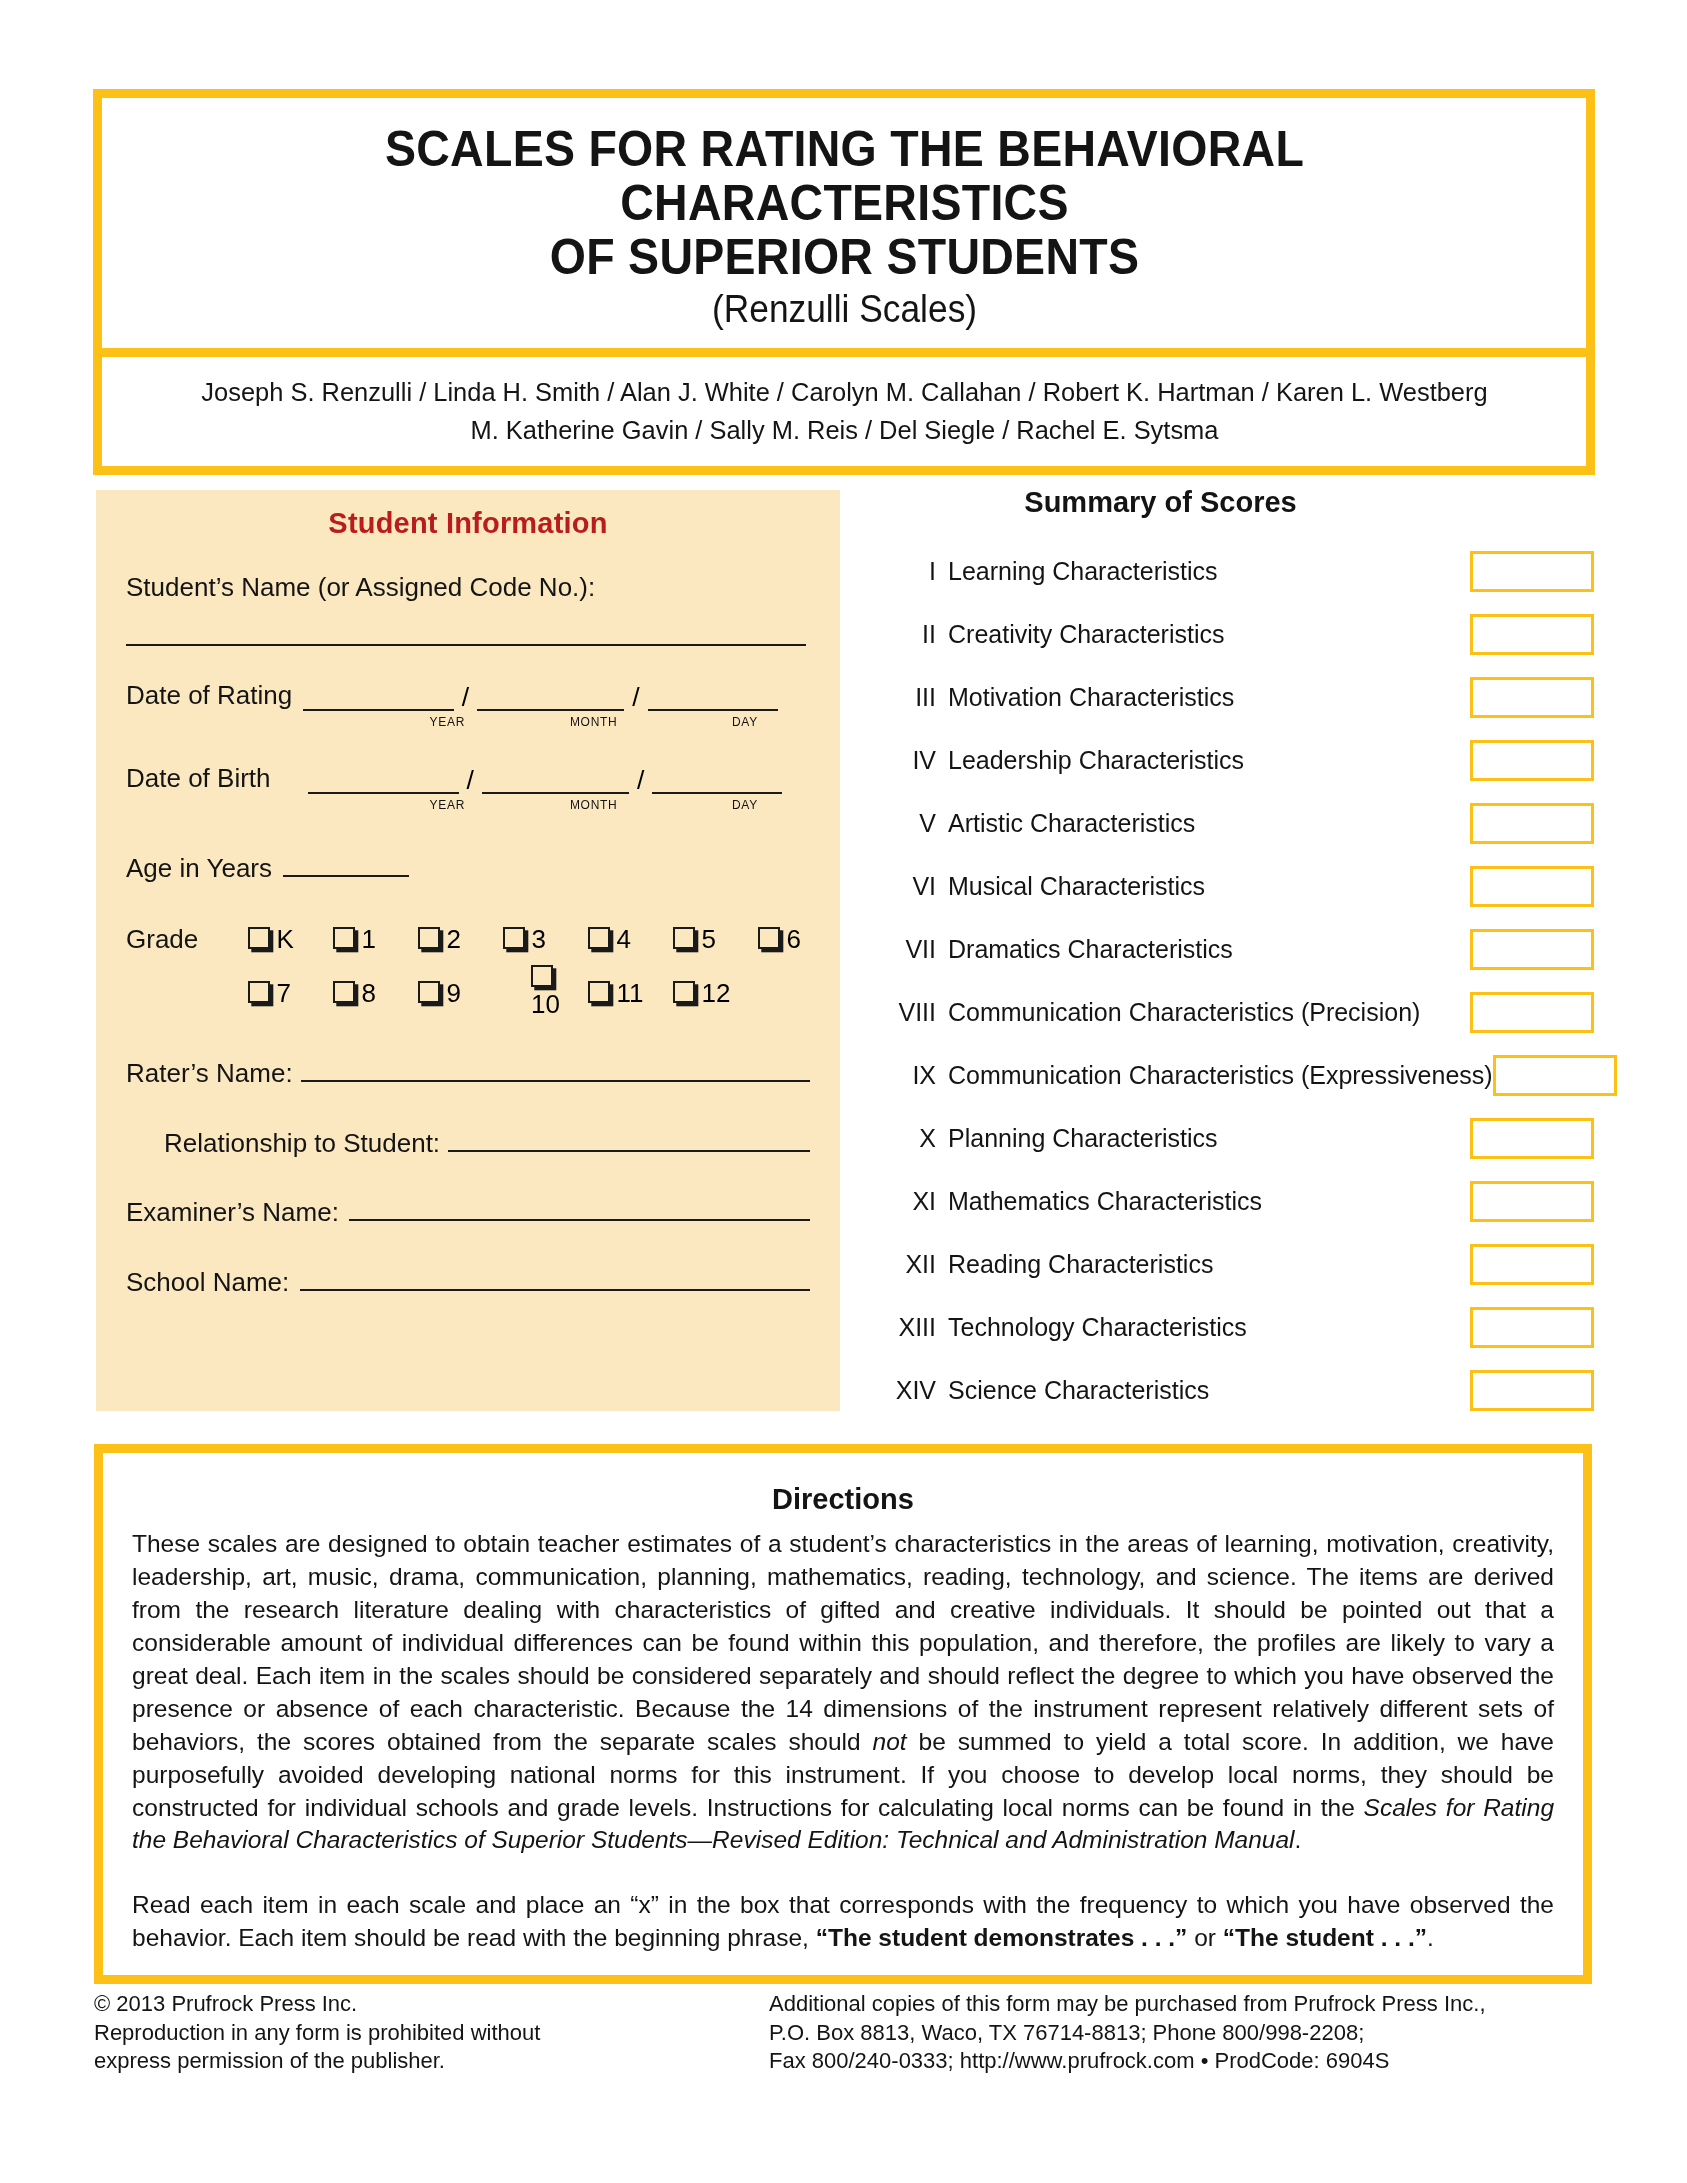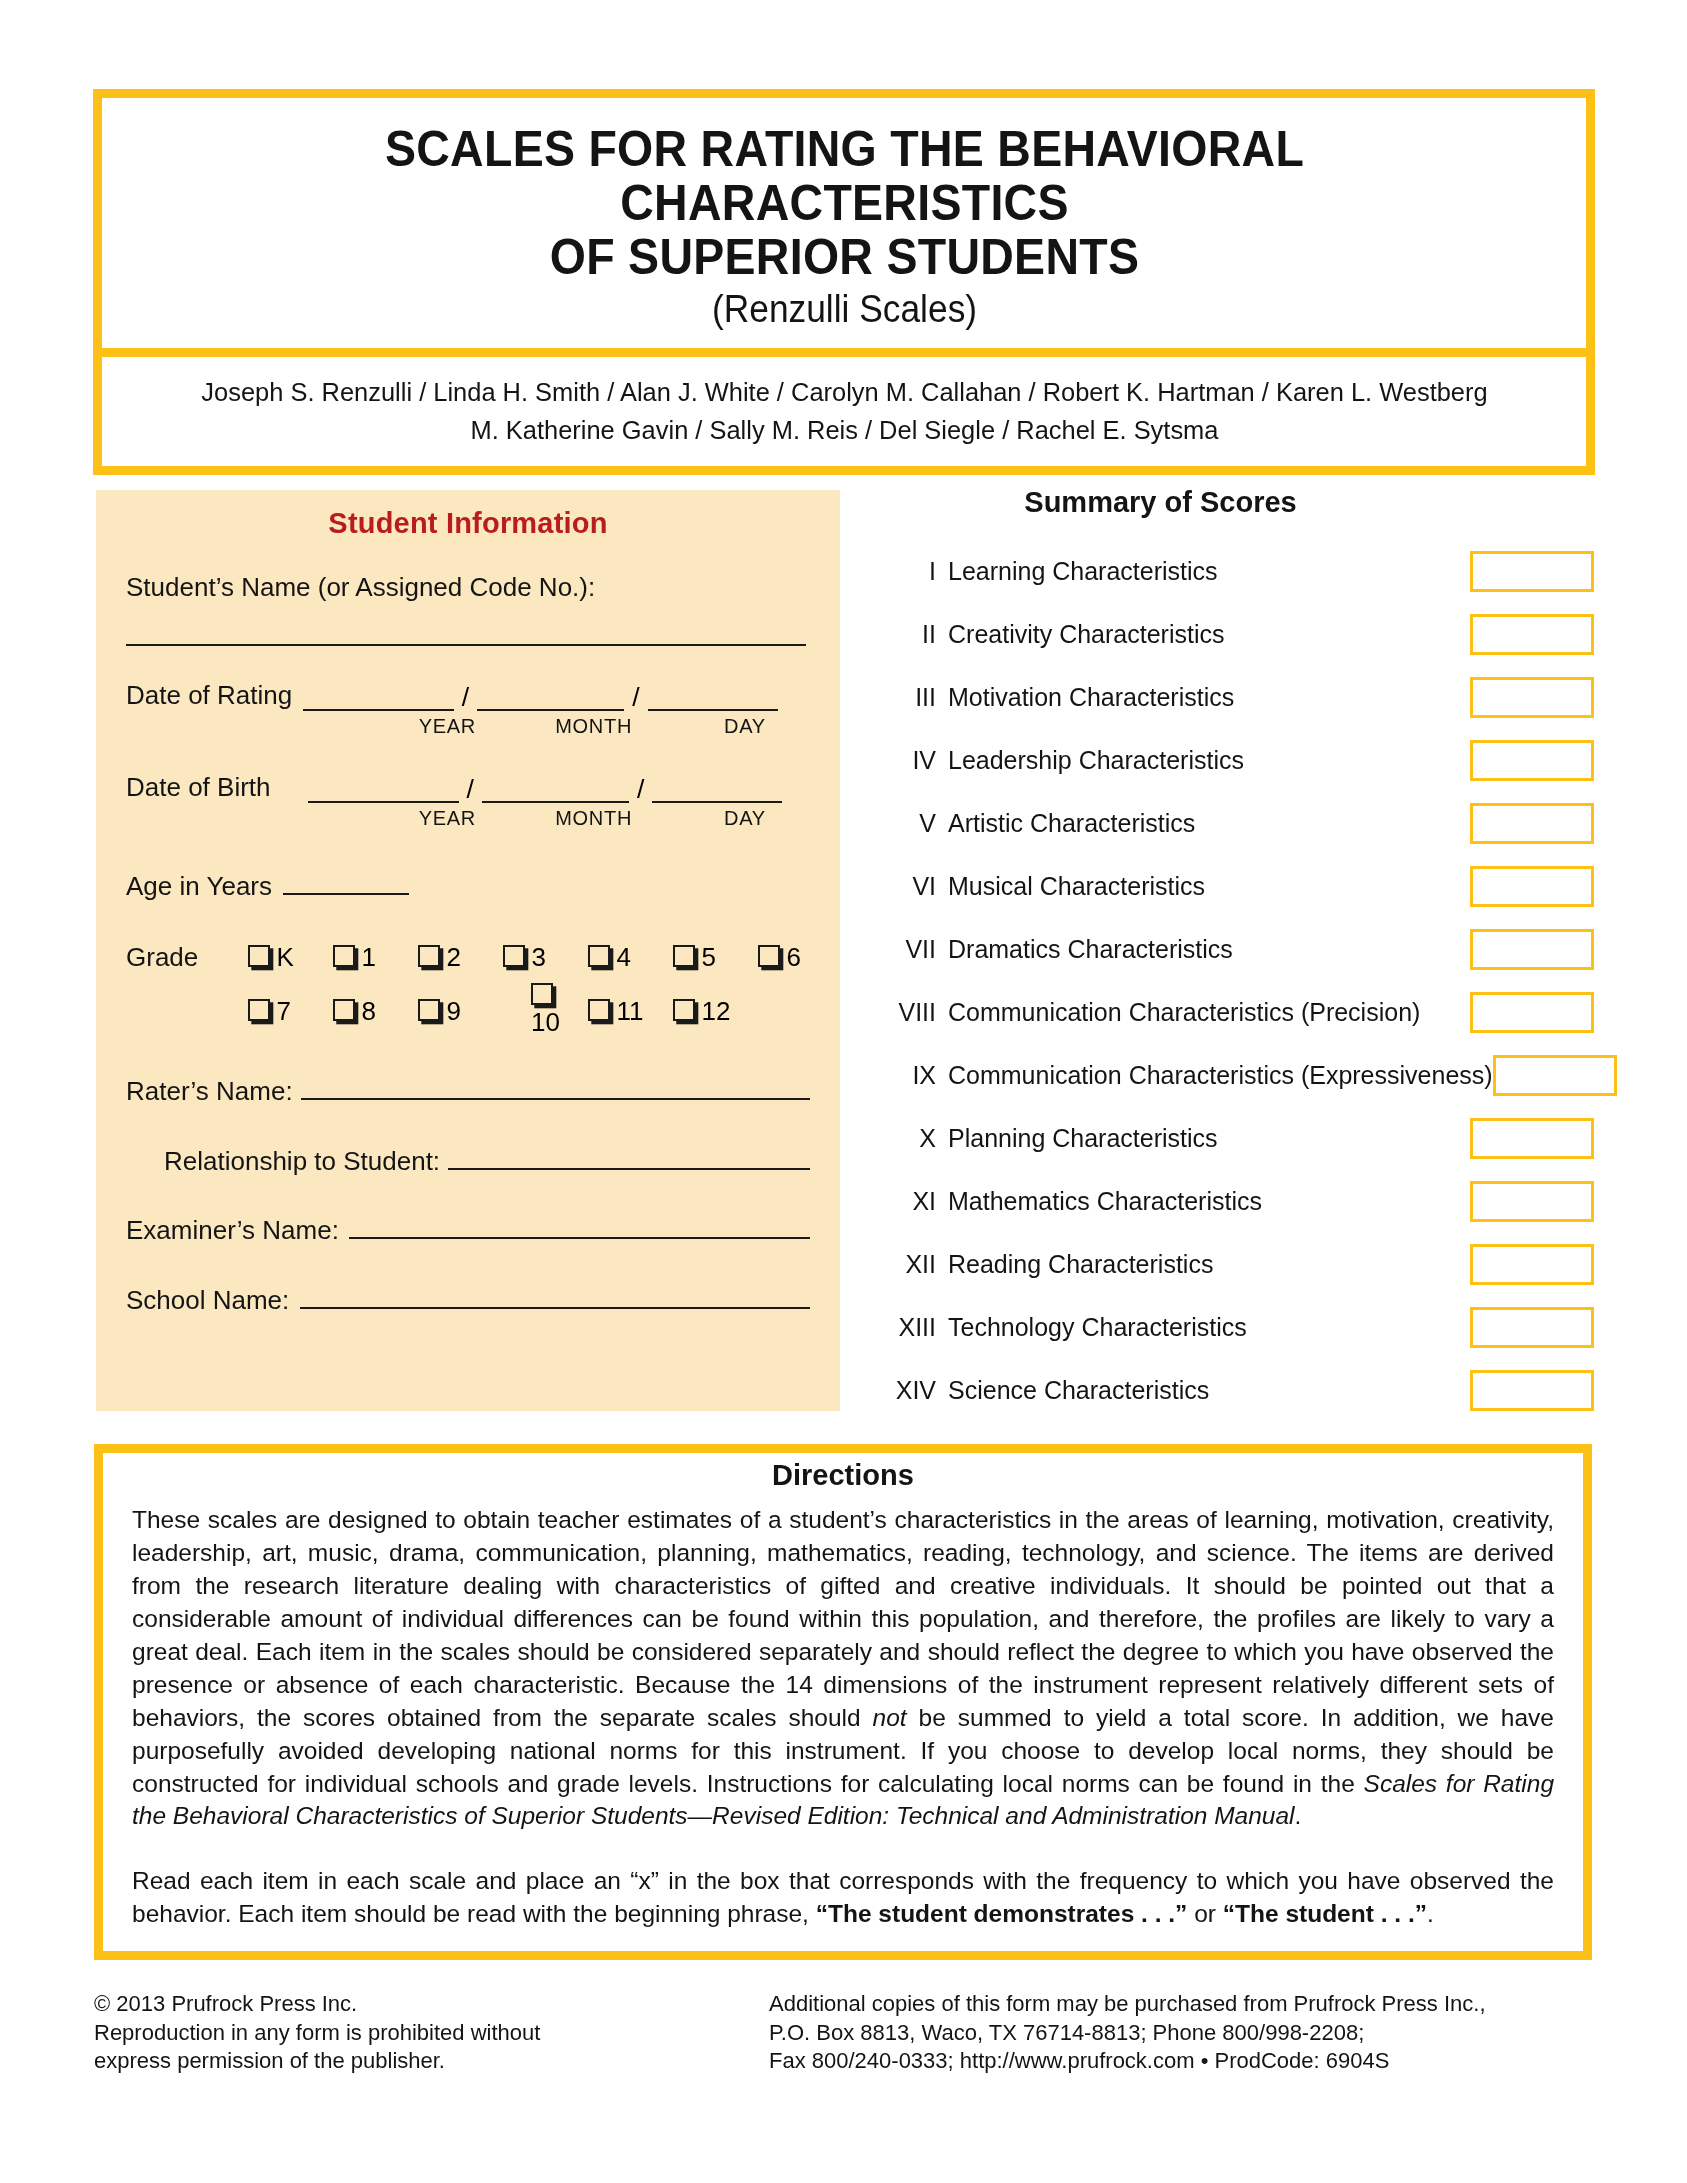--- a/index.html
+++ b/index.html
@@ -110,21 +110,21 @@
   .dateblock { margin-top: 34px; }
   .date-row {
     display: flex;
     align-items: flex-end;
     white-space: nowrap;
   }
   .dl { border-bottom: 2px solid #1a1a1a; height: 28px; }
   .slash { font-size: 26.5px; padding: 0 8px; line-height: 1; }
   .sublabels {
     display: flex;
-    font-size: 20px;
+    font-size: 12px;
     letter-spacing: 0.7px;
     margin-top: 4px;
     color: #141414;
   }
 
   .age-row { margin-top: 38px; }
   .age-line {
     display: inline-block;
     border-bottom: 2px solid #1a1a1a;
     width: 126px;
@@ -211,21 +211,21 @@
 
   
   .directions-box {
     position: absolute;
     left: 94px;
     top: 1444px;
     width: 1498px;
     box-sizing: border-box;
     border: 9.3px solid #FDC016;
     background: #ffffff;
-    padding: 6px 29px 20px 29px;
+    padding: 30px 29px 20px 29px;
   }
   .dir-heading {
     text-align: center;
     font-size: 29px;
     font-weight: bold;
     color: #141414;
     margin-bottom: 12px;
   }
   .dir-para {
     font-size: 24.5px;

